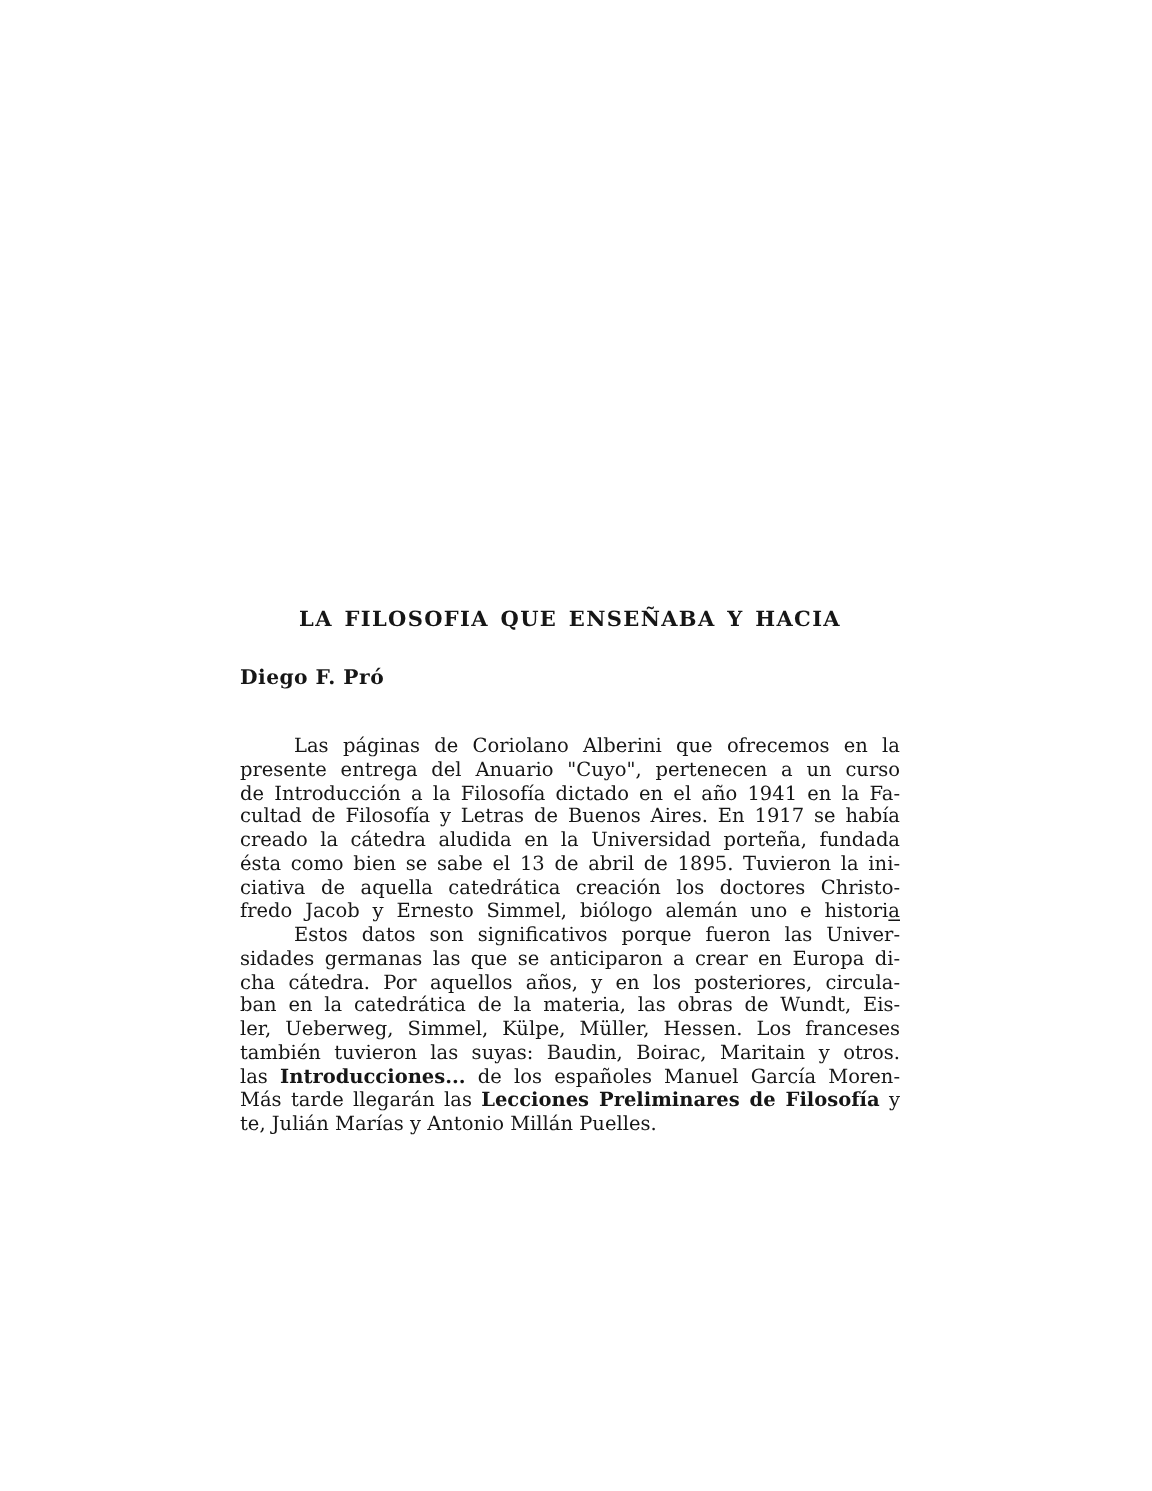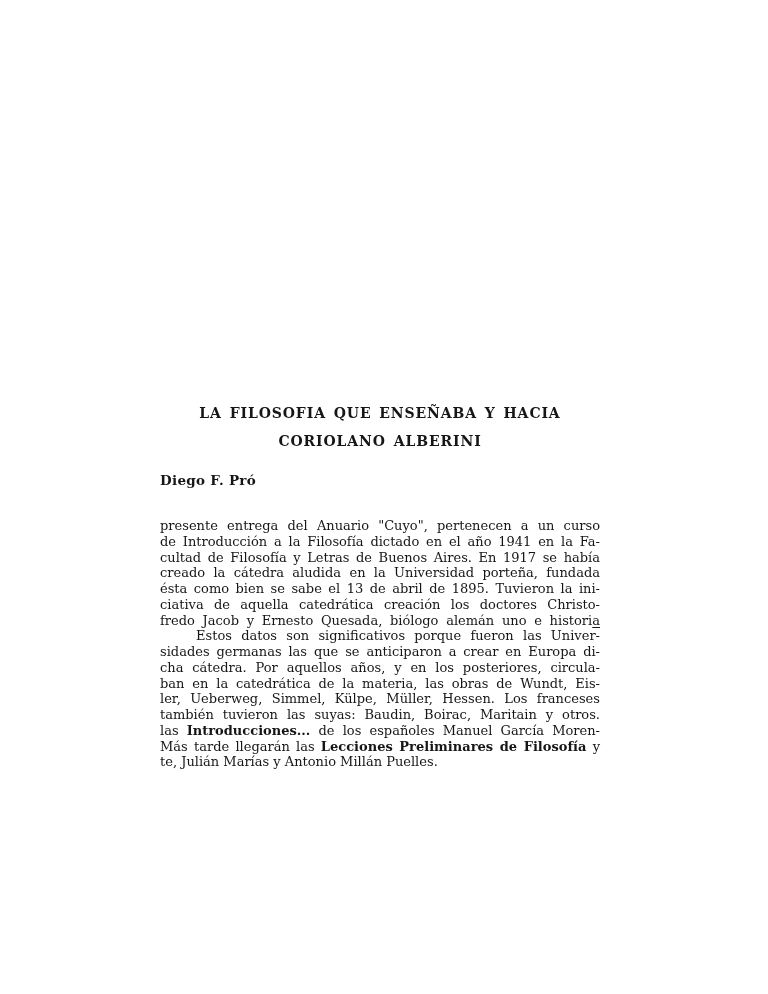--- a/index.html
+++ b/index.html
@@ -63,30 +63,30 @@
   .line.last  { text-align-last: left; }
   .line b { font-weight: bold; }
   .line u { text-decoration: underline; text-underline-offset: 2px; }
 </style>
 </head>
 <body>
 
 <div class="page">
   <div class="text-block">
     <h1 class="title-line1">LA FILOSOFIA QUE ENSEÑABA Y HACIA</h1>
-    <h2 class="title-line2">CORIOLANO ALBERINI</h2>
     <div class="author">Diego F. Pró</div>
     <div class="body-text">
+        <div class="line first"><span>Las páginas de Coriolano Alberini que ofrecemos en la</span></div>
         <div class="line"><span>presente entrega del Anuario "Cuyo", pertenecen a un curso</span></div>
         <div class="line"><span>de Introducción a la Filosofía dictado en el año 1941 en la Fa-</span></div>
         <div class="line"><span>cultad de Filosofía y Letras de Buenos Aires. En 1917 se había</span></div>
         <div class="line"><span>creado la cátedra aludida en la Universidad porteña, fundada</span></div>
         <div class="line"><span>ésta como bien se sabe el 13 de abril de 1895. Tuvieron la ini-</span></div>
         <div class="line"><span>ciativa de aquella catedrática creación los doctores Christo-</span></div>
-        <div class="line"><span>fredo Jacob y Ernesto Quesada, biólogo alemán uno e histori</span><u>a</u></div>
+        <div class="line"><span>fredo Jacob y Ernesto Simmel, biólogo alemán uno e histori</span><u>a</u></div>
         <div class="line first"><span>Estos datos son significativos porque fueron las Univer-</span></div>
         <div class="line"><span>sidades germanas las que se anticiparon a crear en Europa di-</span></div>
         <div class="line"><span>cha cátedra. Por aquellos años, y en los posteriores, circula-</span></div>
         <div class="line"><span>ban en la catedrática de la materia, las obras de Wundt, Eis-</span></div>
         <div class="line"><span>ler, Ueberweg, Simmel, Külpe, Müller, Hessen. Los franceses</span></div>
         <div class="line"><span>también tuvieron las suyas: Baudin, Boirac, Maritain y otros.</span></div>
         <div class="line"><span>las </span><b>Introducciones...</b><span> de los españoles Manuel García Moren-</span></div>
         <div class="line"><span>Más tarde llegarán las </span><b>Lecciones Preliminares de Filosofía</b><span> y</span></div>
         <div class="line last"><span>te, Julián Marías y Antonio Millán Puelles.</span></div>
       </div>

